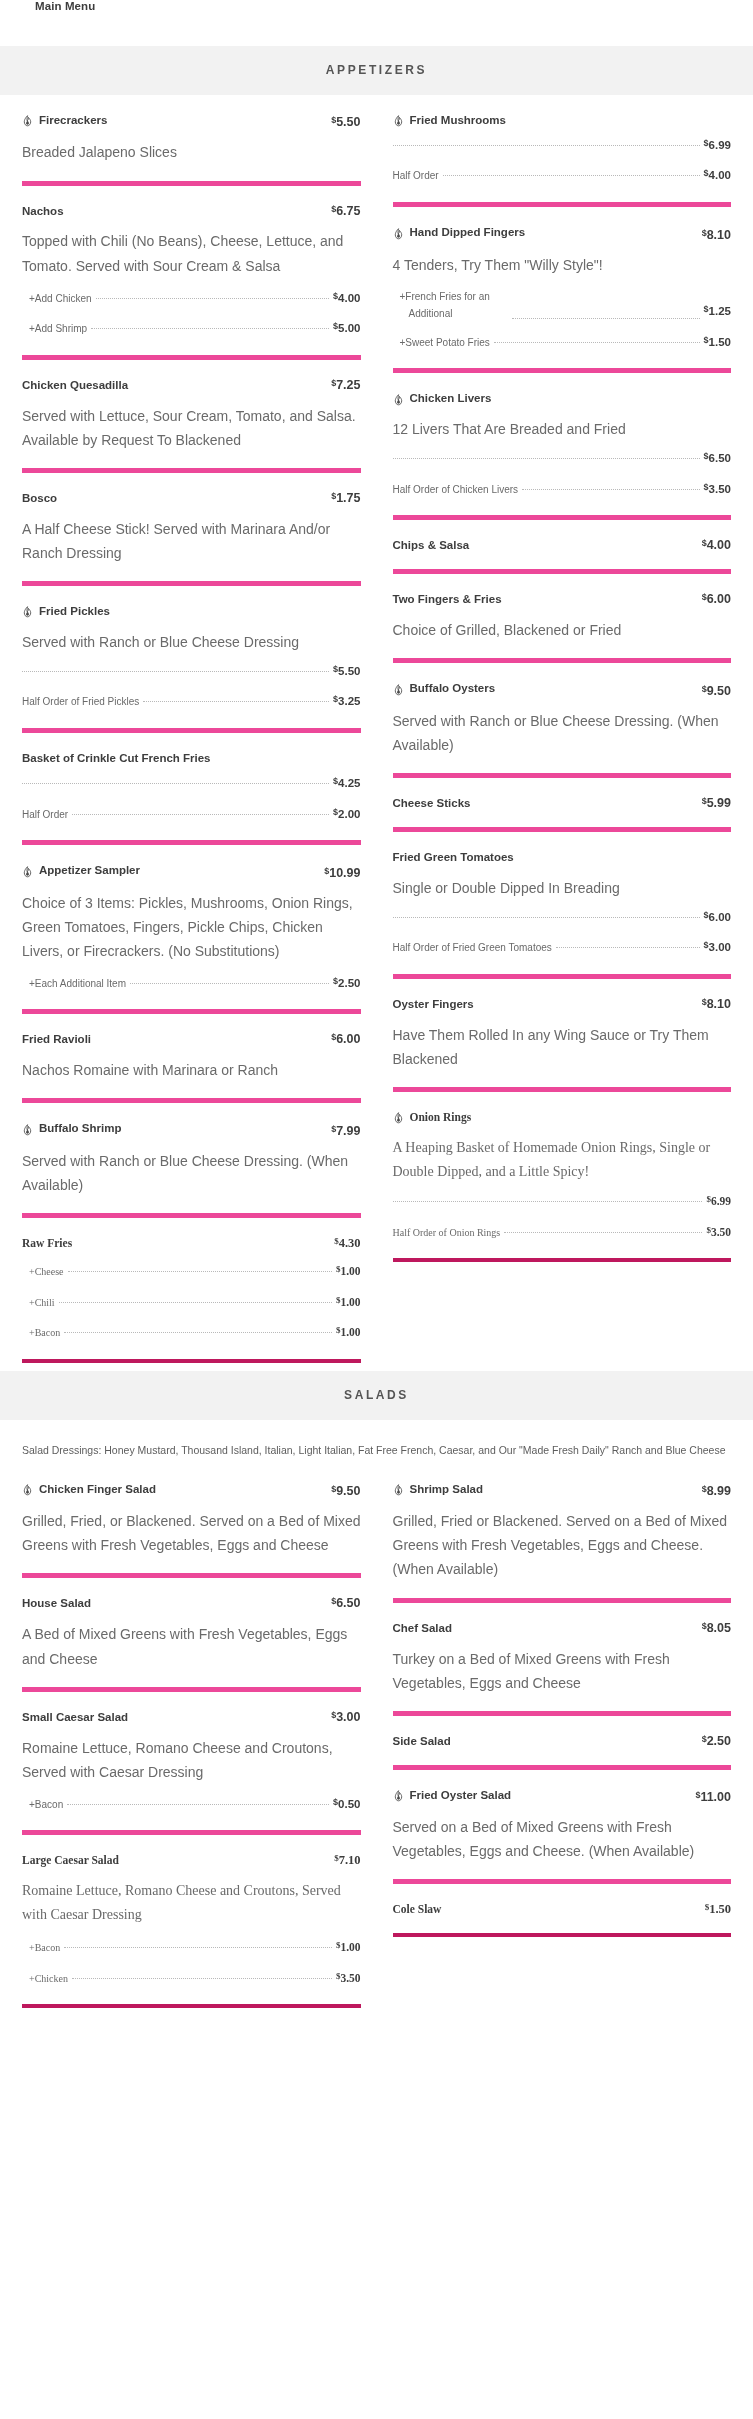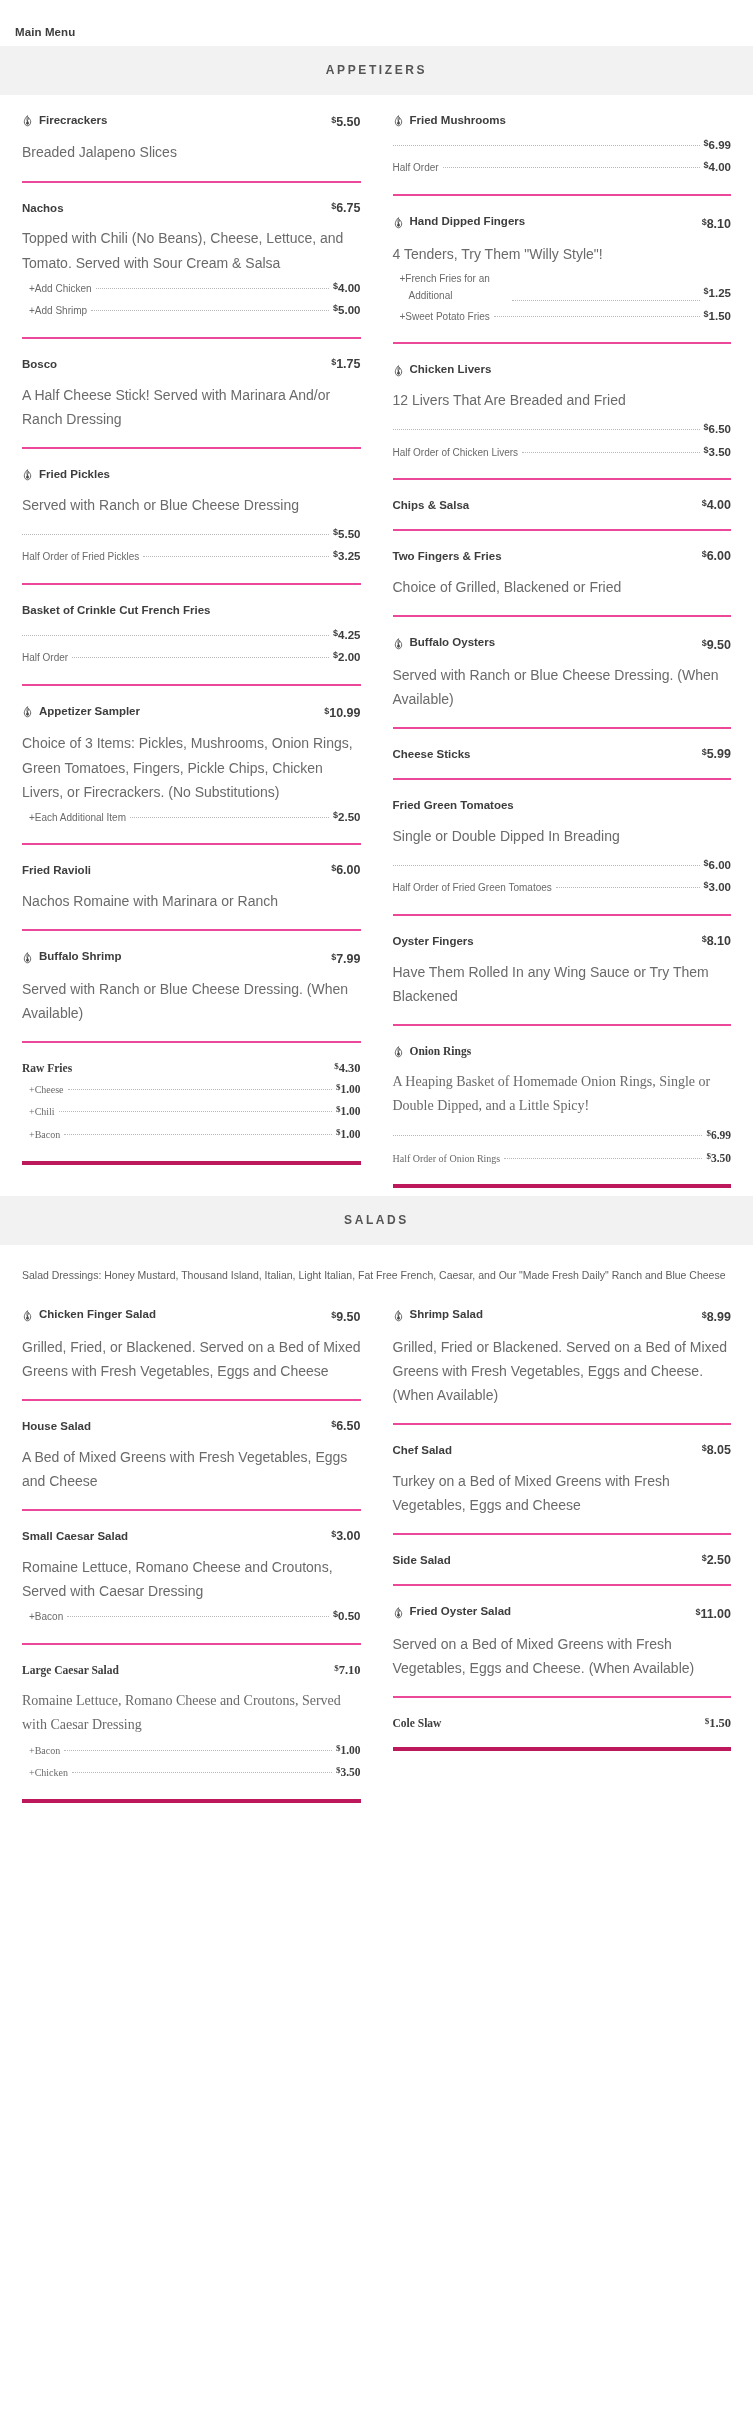--- a/index.html
+++ b/index.html
@@ -11,23 +11,24 @@
     width: 753px;
     font-family: "Liberation Sans", sans-serif;
     color: #4a4a4a;
     position: relative;
   }
 
   
   .topbar {
     height: 38px;
     display: flex;
-    align-items: flex-end;
+    align-items: flex-start;
     padding: 0 15px;
     background: #fff;
+    margin-left: 20px;
   }
   .topbar-title {
     font-size: 11.5px;
     font-weight: bold;
     color: #3d3d3d;
     letter-spacing: .1px;
   }
 
   
   .section-banner {
@@ -57,21 +58,21 @@
   .cols {
     display: flex;
     gap: 32px;
     align-items: flex-start;
   }
   .col { flex: 1 1 0; min-width: 0; }
 
   
   .item {
     padding: 18px 0 16px;
-    border-bottom: 2px solid #ec4899;
+    border-bottom: 5px solid #ec4899;
   }
   .item:last-child { border-bottom: 4px solid #be185d; font-family: Liberation Serif, serif; }
 
   .item-head {
     display: flex;
     align-items: baseline;
     justify-content: space-between;
     gap: 8px;
   }
   .item-name {
@@ -107,21 +108,21 @@
     color: #6a6a6a;
     margin-top: 11px;
   }
 
   
   .opts { margin-top: 4px; }
   .optrow {
     display: flex;
     align-items: baseline;
     gap: 4px;
-    margin-top: 3px;
+    margin-top: 11px;
     font-size: 10px;
     color: #6a6a6a;
     line-height: 1.7;
   }
   .optrow .lbl { white-space: nowrap; }
   .optrow .lbl.wrap { white-space: normal; }
   .optrow .dots {
     flex: 1 1 auto;
     border-bottom: 1.5px dotted #b9b9b9;
     transform: translateY(-3px);
@@ -221,20 +222,29 @@
                   <span class="lbl">Add Chicken</span>
                   <span class="dots"></span>
                   <span class="price "><span class="cur">$</span>4.00</span>
                 </div>
                 <div class="optrow plus">
                   <span class="lbl">Add Shrimp</span>
                   <span class="dots"></span>
                   <span class="price "><span class="cur">$</span>5.00</span>
                 </div>
               </div>
+            </div>
+            <div class="item">
+              <div class="item-head">
+                <span class="item-name">
+                  <span>Chicken Quesadilla</span>
+                </span>
+                <span class="price "><span class="cur">$</span>7.25</span>
+              </div>
+              <div class="item-desc">Served with Lettuce, Sour Cream, Tomato, and Salsa. Available by Request To Blackened</div>
             </div>
             <div class="item">
               <div class="item-head">
                 <span class="item-name">
                   <span>Bosco</span>
                 </span>
                 <span class="price "><span class="cur">$</span>1.75</span>
               </div>
               <div class="item-desc">A Half Cheese Stick! Served with Marinara And/or Ranch Dressing</div>
             </div>

